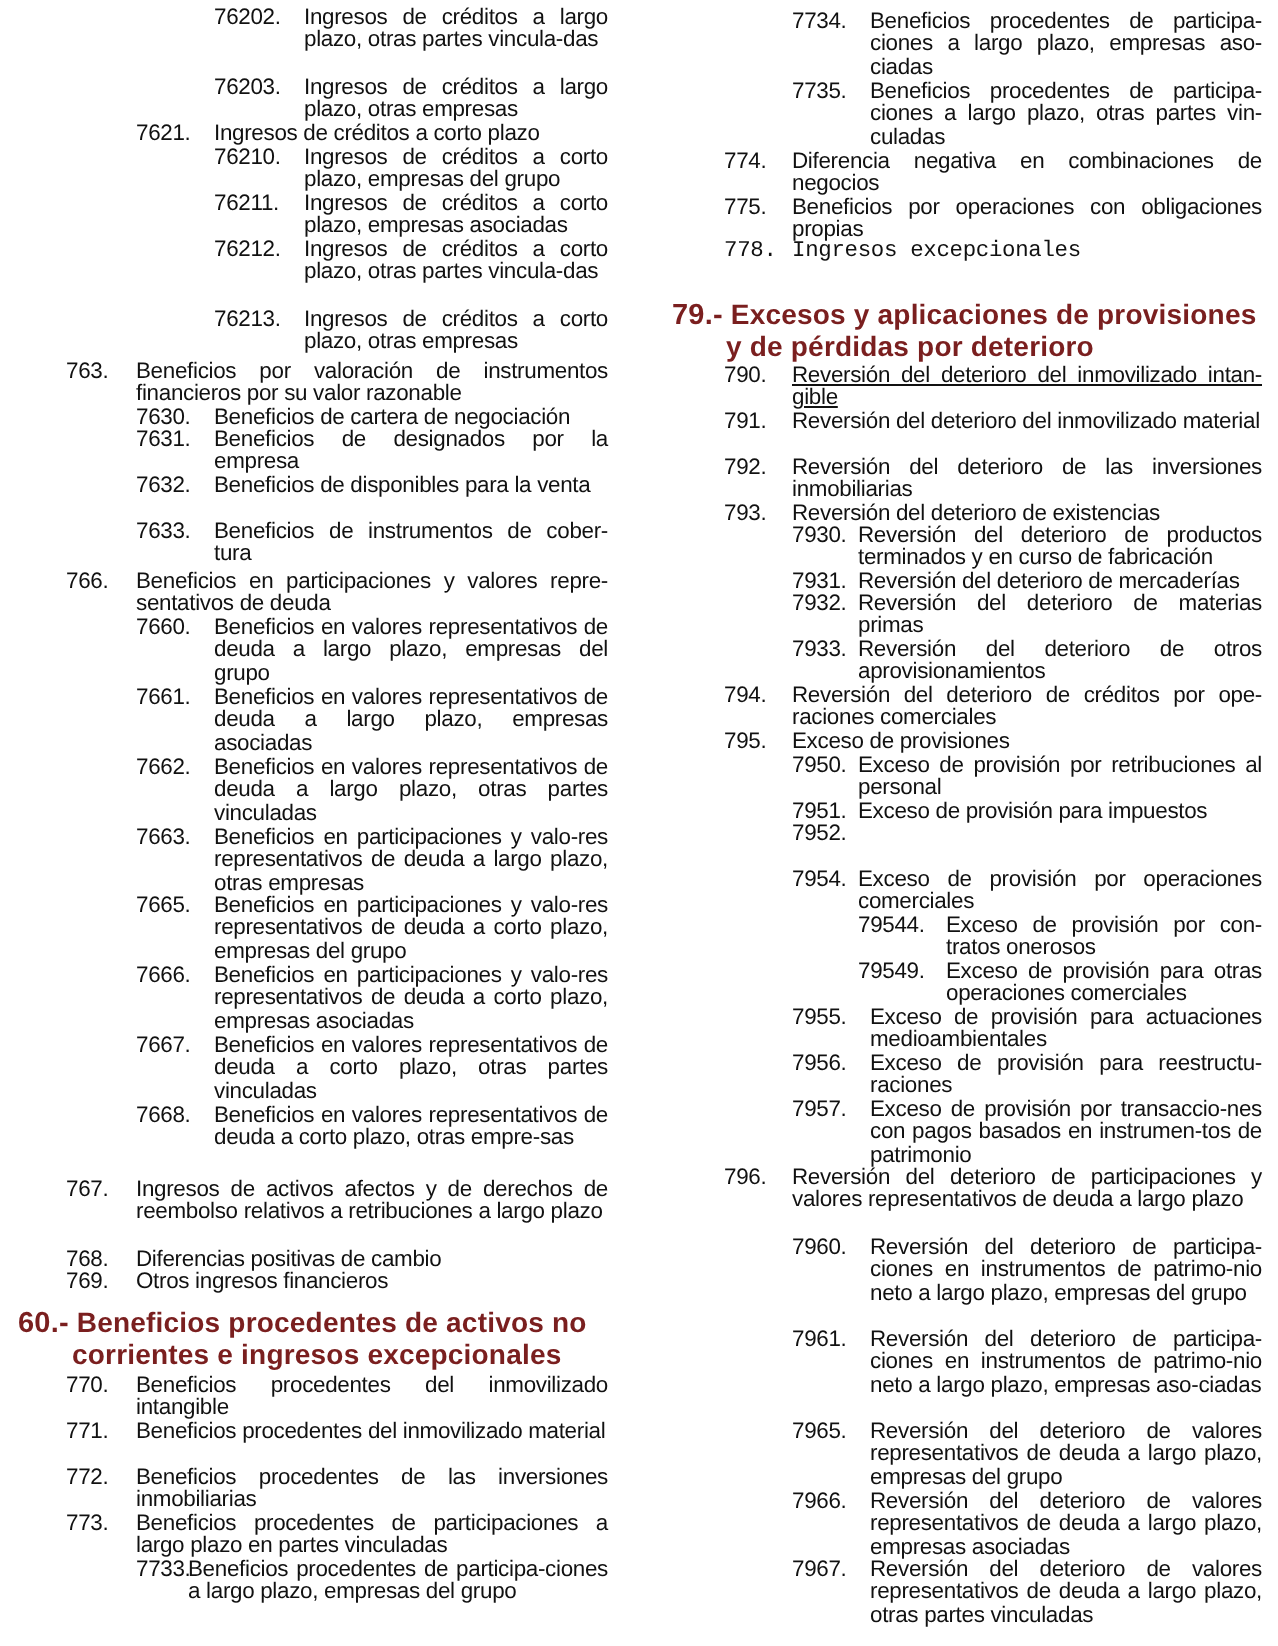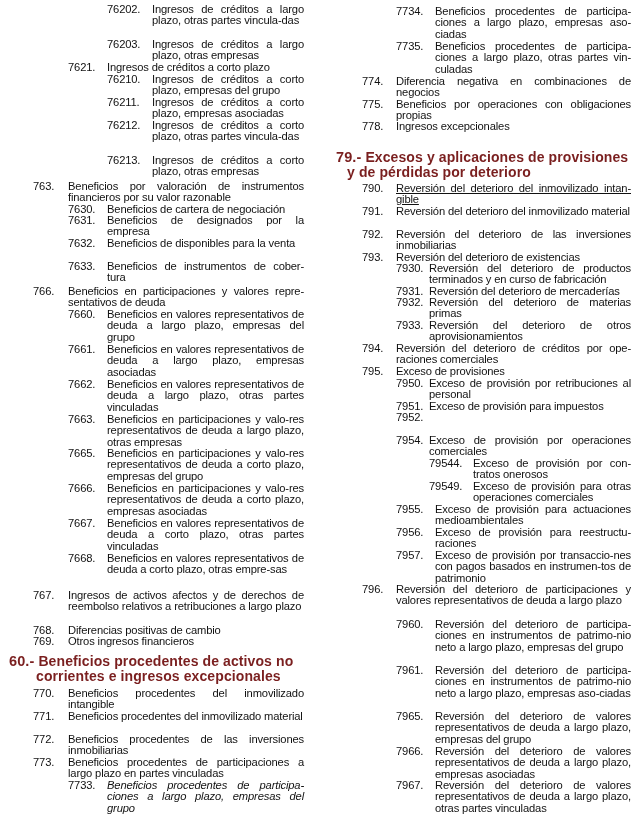--- a/index.html
+++ b/index.html
@@ -127,42 +127,42 @@
     <div class="entry" style="top: 734px; left: 33px; width: 271px;">
       <span class="num">772.</span>
       <span class="txt" style="margin-left: 35px;">Beneficios procedentes de las inversiones inmobiliarias</span>
     </div>
     <div class="entry" style="top: 757px; left: 33px; width: 271px;">
       <span class="num">773.</span>
       <span class="txt" style="margin-left: 35px;">Beneficios procedentes de participaciones a largo plazo en partes vinculadas</span>
     </div>
     <div class="entry" style="top: 780px; left: 68px; width: 236px;">
       <span class="num">7733.</span>
-      <span class="txt" style="margin-left: 39px; font-style: italic;">Beneficios procedentes de participa-ciones a largo plazo, empresas del grupo</span>
+      <span class="txt" style="margin-left: 26px;">Beneficios procedentes de participa-ciones a largo plazo, empresas del grupo</span>
     </div>
     <div class="heading" style="top: 654px; left: 9px;"><span class="hnum">60.-</span><span style="margin-left: 4px;">Beneficios procedentes de activos no</span><span class="hl2" style="margin-left: 27px;">corrientes e ingresos excepcionales</span></div>
   </div>
 <div class="col col-right" id="right">
     <div class="entry" style="top: 6px; left: 76px; width: 235px;">
       <span class="num">7734.</span>
       <span class="txt" style="margin-left: 39px;">Beneficios procedentes de participa-ciones a largo plazo, empresas aso-ciadas</span>
     </div>
     <div class="entry" style="top: 41px; left: 76px; width: 235px;">
       <span class="num">7735.</span>
       <span class="txt" style="margin-left: 39px;">Beneficios procedentes de participa-ciones a largo plazo, otras partes vin-culadas</span>
     </div>
     <div class="entry" style="top: 76px; left: 42px; width: 269px;">
       <span class="num">774.</span>
       <span class="txt" style="margin-left: 34px;">Diferencia negativa en combinaciones de negocios</span>
     </div>
     <div class="entry" style="top: 99px; left: 42px; width: 269px;">
       <span class="num">775.</span>
       <span class="txt" style="margin-left: 34px;">Beneficios por operaciones con obligaciones propias</span>
     </div>
-    <div class="entry" style="top: 121px; left: 42px; width: 269px;">
+    <div class="entry" style="top: 121px; left: 42px; width: 269px; font-family: Liberation Mono, monospace;">
       <span class="num">778.</span>
       <span class="txt" style="margin-left: 34px;">Ingresos excepcionales</span>
     </div>
     <div class="entry" style="top: 183px; left: 42px; width: 269px; text-decoration: underline;">
       <span class="num">790.</span>
       <span class="txt" style="margin-left: 34px;">Reversión del deterioro del inmovilizado intan-gible</span>
     </div>
     <div class="entry" style="top: 206px; left: 42px; width: 269px;">
       <span class="num">791.</span>
       <span class="txt" style="margin-left: 34px;">Reversión del deterioro del inmovilizado material</span>
@@ -251,14 +251,14 @@
       <span class="txt" style="margin-left: 39px;">Reversión del deterioro de valores representativos de deuda a largo plazo, empresas del grupo</span>
     </div>
     <div class="entry" style="top: 746px; left: 76px; width: 235px;">
       <span class="num">7966.</span>
       <span class="txt" style="margin-left: 39px;">Reversión del deterioro de valores representativos de deuda a largo plazo, empresas asociadas</span>
     </div>
     <div class="entry" style="top: 780px; left: 76px; width: 235px;">
       <span class="num">7967.</span>
       <span class="txt" style="margin-left: 39px;">Reversión del deterioro de valores representativos de deuda a largo plazo, otras partes vinculadas</span>
     </div>
-    <div class="heading" style="top: 150px; left: 16px;"><span class="hnum">79.-</span><span style="margin-left: 4px;">Excesos y aplicaciones de provisiones</span><span class="hl2" style="margin-left: 11px;">y de pérdidas por deterioro</span></div>
+    <div class="heading" style="top: 150px; left: 16px;"><span class="hnum">79.-</span><span style="margin-left: 4px;">Excesos y aplicaciones de provisiones</span><span class="hl2" style="margin-left: 27px;">y de pérdidas por deterioro</span></div>
   </div>
 
 </body></html>

